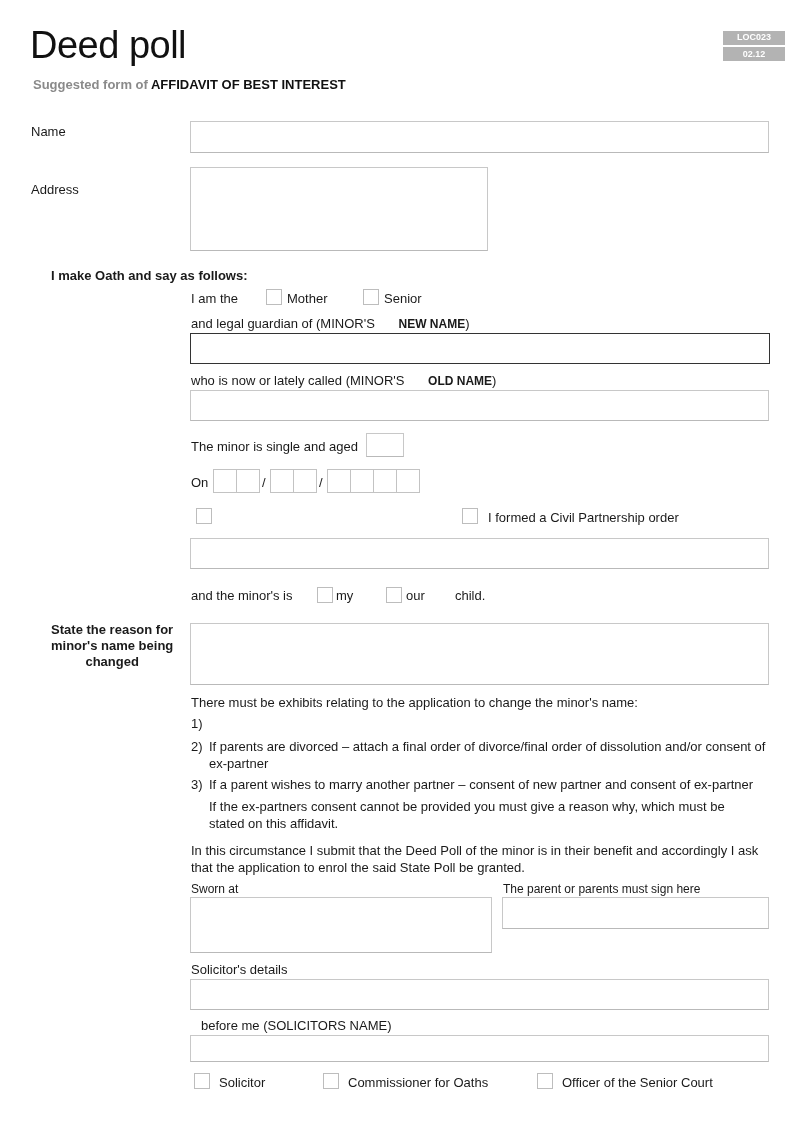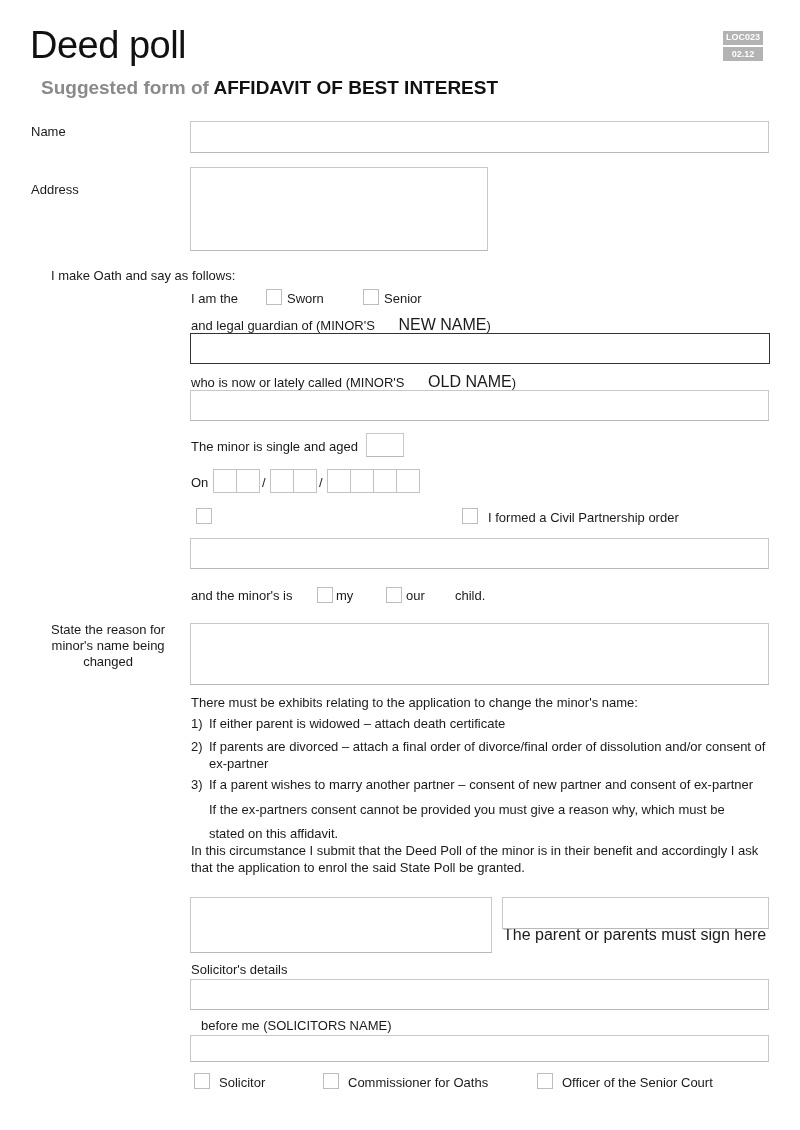--- a/index.html
+++ b/index.html
@@ -1,31 +1,31 @@
 <!DOCTYPE html>
 <html><head>
 <meta charset="utf-8">
 <style>
   * { box-sizing: border-box; margin: 0; padding: 0; }
   html, body { width: 800px; height: 1130px; background: #ffffff; overflow: hidden; }
   body { position: relative; font-family: "Liberation Sans", "DejaVu Sans", sans-serif; color: #1a1a1a; font-size: 13px; }
   .abs { position: absolute; }
   .title { left: 30px; top: 24px; font-size: 38px; font-weight: normal; color: #111; letter-spacing: -0.5px; }
-  .subtitle { left: 41px; top: 77px; font-size: 19px; font-weight: bold; }
+  .subtitle { left: 33px; top: 77px; font-size: 13px; font-weight: bold; }
   .subtitle .grey { color: #8a8a8a; }
   .subtitle .black { color: #111; }
-  .code-badge { left: 723px; top: 31px; width: 40px; background: #b3b3b3; color: #fff; font-size: 9px; font-weight: bold; text-align: center; line-height: 13px; }
+  .code-badge { left: 723px; top: 31px; width: 62px; background: #b3b3b3; color: #fff; font-size: 9px; font-weight: bold; text-align: center; line-height: 13px; }
   .code-badge .sep { height: 2px; background: #ffffff; margin: 1px 0; }
   .label { font-size: 13px; color: #1a1a1a; }
-  .bold { font-weight: normal; padding-left: 20px; }
+  .bold { font-weight: bold; padding-left: 20px; }
   .box { border: 1px solid #c8c8c8; border-bottom-color: #b9b9b9; background: #fff; }
   .box.dark { border: 1.5px solid #333; }
   .cb { width: 16px; height: 16px; border: 1px solid #bdbdbd; background: #fff; display: inline-block; }
   .cell { position: absolute; border: 1px solid #c3c3c3; background: #fff; }
-  .small { font-size: 16px; margin-top: 44px; }
+  .small { font-size: 12px; }
   .list-num { width: 18px; }
 </style>
 </head>
 <body>
 
 <div class="abs title">Deed poll</div>
 <div class="abs subtitle">
   <span class="grey">Suggested form of</span>
   <span class="black">AFFIDAVIT OF BEST INTEREST</span>
 </div>
@@ -38,21 +38,21 @@
 <div class="abs label" style="left:31px; top:124px;">Name</div>
 <div class="abs box" style="left:190px; top:121px; width:579px; height:32px;"></div>
 
 <div class="abs label" style="left:31px; top:182px;">Address</div>
 <div class="abs box" style="left:190px; top:167px; width:298px; height:84px;"></div>
 
 <div class="abs label bold" style="left:31px; top:268px;">I make Oath and say as follows:</div>
 
 <div class="abs label" style="left:191px; top:291px;">I am the</div>
 <div class="abs cb" style="left:266px; top:289px;"></div>
-<div class="abs label" style="left:287px; top:291px;">Sworn</div>
+<div class="abs label" style="left:287px; top:291px;">Mother</div>
 <div class="abs cb" style="left:363px; top:289px;"></div>
 <div class="abs label" style="left:384px; top:291px;">Senior</div>
 
 <div class="abs label" style="left:191px; top:316px;">
   <span>and legal guardian of (MINOR'S </span><span class="bold small">NEW NAME</span><span>)</span>
 </div>
 <div class="abs box dark" style="left:190px; top:333px; width:580px; height:31px;"></div>
 
 <div class="abs label" style="left:191px; top:373px;">
   <span>who is now or lately called (MINOR'S </span><span class="bold small">OLD NAME</span><span>)</span>
@@ -90,31 +90,30 @@
 <div class="abs label bold" style="left:31px; top:622px; line-height:16px;text-align:center;">
   <div>State the reason for</div>
   <div>minor's name being</div>
   <div>changed</div>
 </div>
 <div class="abs box" style="left:190px; top:623px; width:579px; height:62px;"></div>
 
 <div class="abs label" style="left:191px; top:695px;">There must be exhibits relating to the application to change the minor's name:</div>
 <div class="abs label" style="left:191px; top:716px; width:580px; display:flex;">
   <span class="list-num">1)</span>
-  <span>If either parent is widowed – attach death certificate</span>
 </div>
 <div class="abs label" style="left:191px; top:738px; width:585px; display:flex; line-height:17px;">
   <span class="list-num" style="flex:none;">2)</span>
   <span>If parents are divorced – attach a final order of divorce/final order of dissolution and/or consent of ex-partner</span>
 </div>
 <div class="abs label" style="left:191px; top:777px; width:590px; display:flex;">
   <span class="list-num" style="flex:none;">3)</span>
   <span>If a parent wishes to marry another partner – consent of new partner and consent of ex-partner</span>
 </div>
-<div class="abs label" style="left:209px; top:798px; width:545px; line-height:24px;">If the ex-partners consent cannot be provided you must give a reason why, which must be stated on this affidavit.</div>
+<div class="abs label" style="left:209px; top:798px; width:545px; line-height:17px;">If the ex-partners consent cannot be provided you must give a reason why, which must be stated on this affidavit.</div>
 
 <div class="abs label" style="left:191px; top:842px; width:575px; line-height:17px;">In this circumstance I submit that the Deed Poll of the minor is in their benefit and accordingly I ask that the application to enrol the said State Poll be granted.</div>
 
 <div class="abs label small" style="left:191px; top:882px;">Sworn at</div>
 <div class="abs box" style="left:190px; top:897px; width:302px; height:56px;"></div>
 
 <div class="abs label small" style="left:503px; top:882px;">The parent or parents must sign here</div>
 <div class="abs box" style="left:502px; top:897px; width:267px; height:32px;"></div>
 
 <div class="abs label" style="left:191px; top:962px;">Solicitor's details</div>

